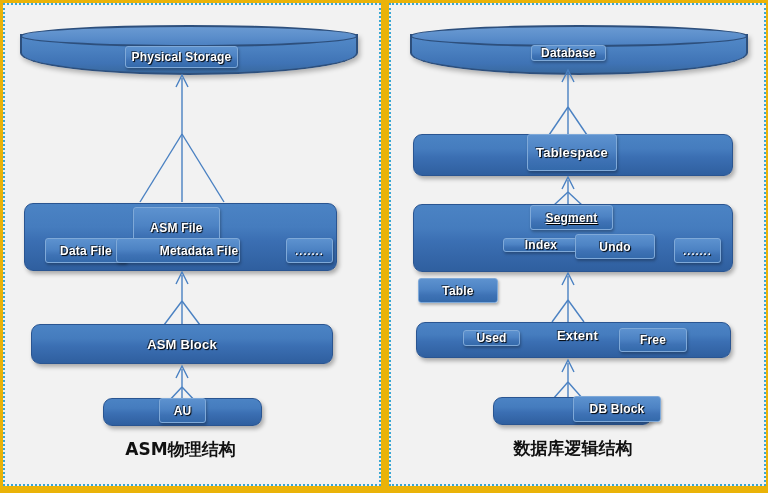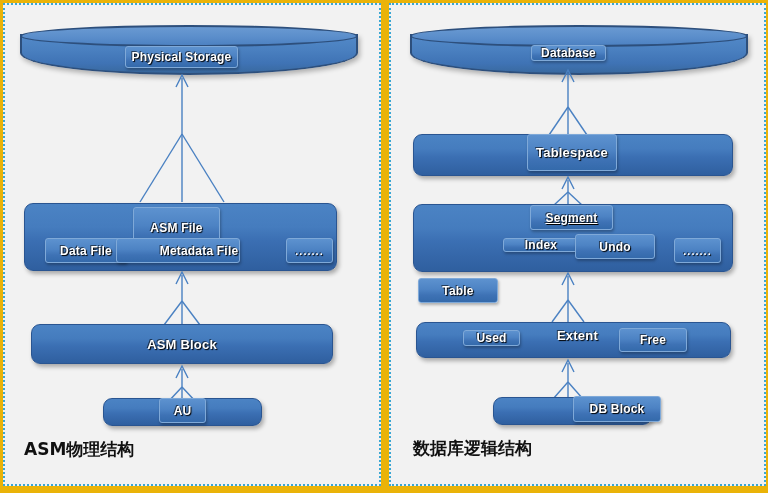--- a/index.html
+++ b/index.html
@@ -51,21 +51,21 @@
     border-radius:50%;
     box-sizing:border-box;
   }
 
   
   .conn{position:absolute;overflow:visible;pointer-events:none;}
   .conn line,.conn polyline,.conn path{stroke:#4a81c2;stroke-width:1.4;fill:none;}
 
   
   .caption{
-    position:absolute;
+    position:absolute;text-align:center;
     font-family:"DejaVu Sans","Liberation Sans",sans-serif;
     font-weight:bold;font-size:17px;color:#111;
   }
 
   .sz13{font-size:13px;}
   .sz12{font-size:12px;}
   .sz11{font-size:11px;}
   .dots{letter-spacing:1px;}
 </style>
 </head>

